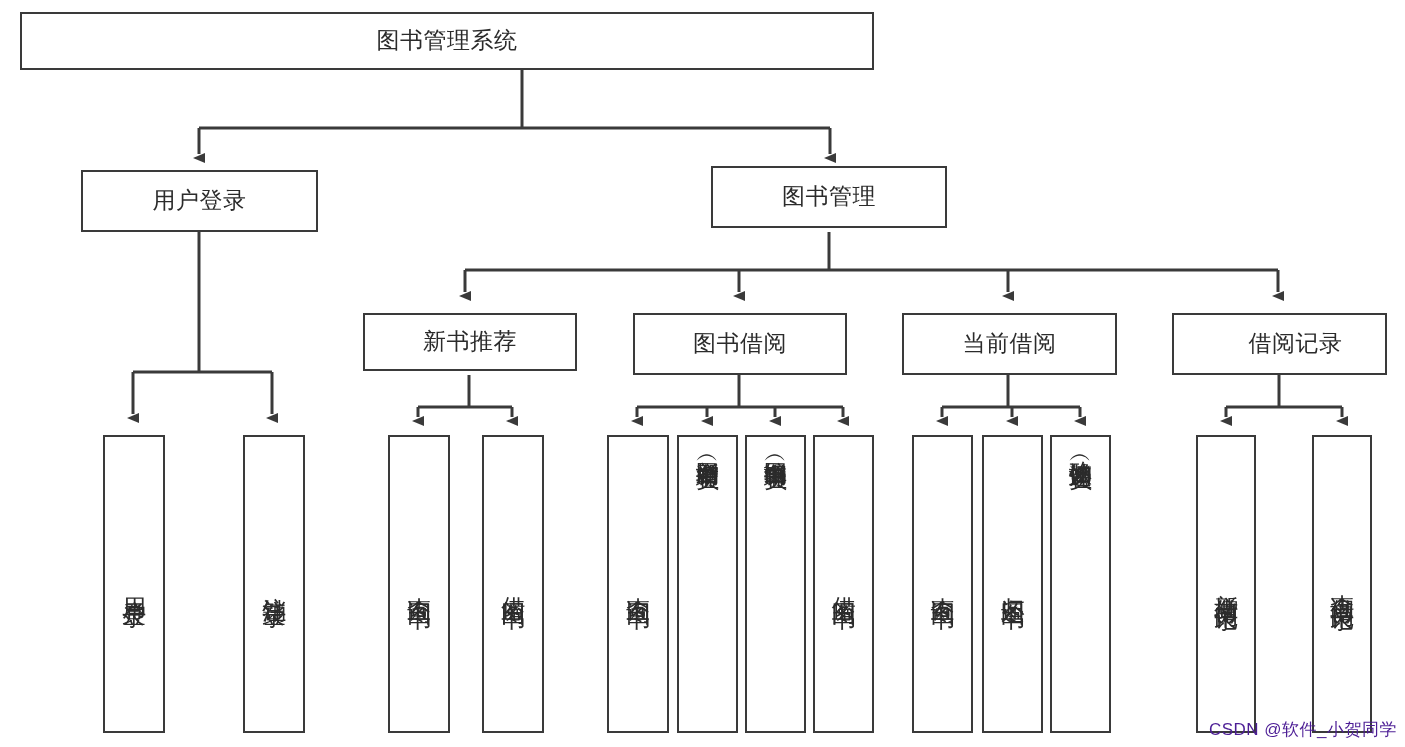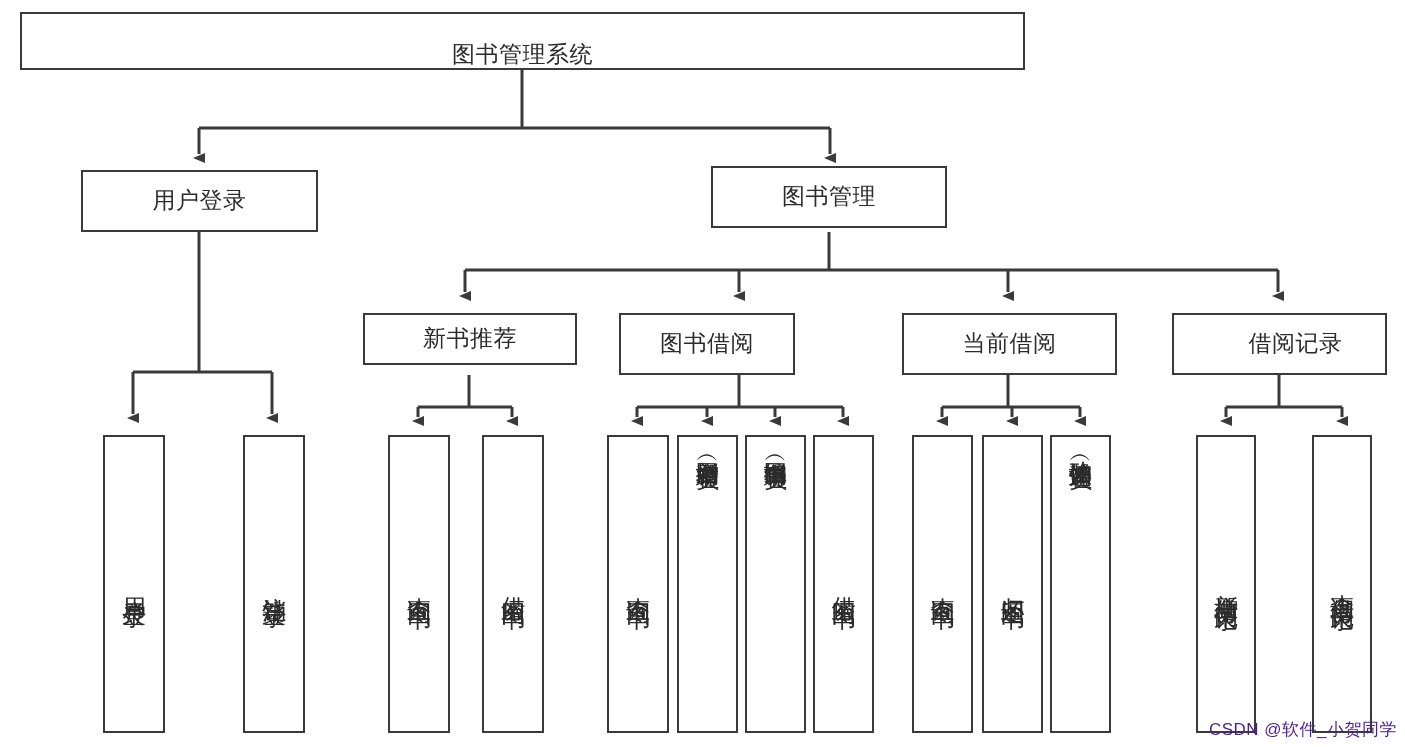--- a/index.html
+++ b/index.html
@@ -137,35 +137,35 @@
     </g>
 
     <g stroke="#3a3a3a" stroke-width="3" fill="none">
       <path d="M1279,375 L1279,407"></path>
       <path d="M1226,407 L1342,407"></path>
       <path d="M1226,407 L1226,417" marker-end="url(#arrow)"></path>
       <path d="M1342,407 L1342,417" marker-end="url(#arrow)"></path>
     </g>
   </svg>
 
-  <div class="node horiz" style="left:20px; top:12px; width:1005px; height:58px;align-items:flex-end;">
+  <div class="node horiz" style="left:20px; top:12px; width:854px; height:58px;">
     <span class="lbl">图书管理系统</span>
   </div>
 
   <div class="node horiz" style="left:81px; top:170px; width:237px; height:62px;">
     <span class="lbl">用户登录</span>
   </div>
   <div class="node horiz" style="left:711px; top:166px; width:236px; height:62px;">
     <span class="lbl">图书管理</span>
   </div>
 
-  <div class="node horiz" style="left:363px; top:313px; width:214px; height:52px;">
+  <div class="node horiz" style="left:363px; top:313px; width:214px; height:58px;">
     <span class="lbl">新书推荐</span>
   </div>
-  <div class="node horiz" style="left:619px; top:313px; width:176px; height:62px;">
+  <div class="node horiz" style="left:633px; top:313px; width:214px; height:62px;">
     <span class="lbl">图书借阅</span>
   </div>
   <div class="node horiz" style="left:902px; top:313px; width:215px; height:62px;">
     <span class="lbl">当前借阅</span>
   </div>
   <div class="node horiz" style="left:1172px; top:313px; width:215px; height:62px;padding-left:32px;">
     <span class="lbl">借阅记录</span>
   </div>
 
   <div class="node vert centered" style="left:103px; top:435px; width:62px; height:298px;">

